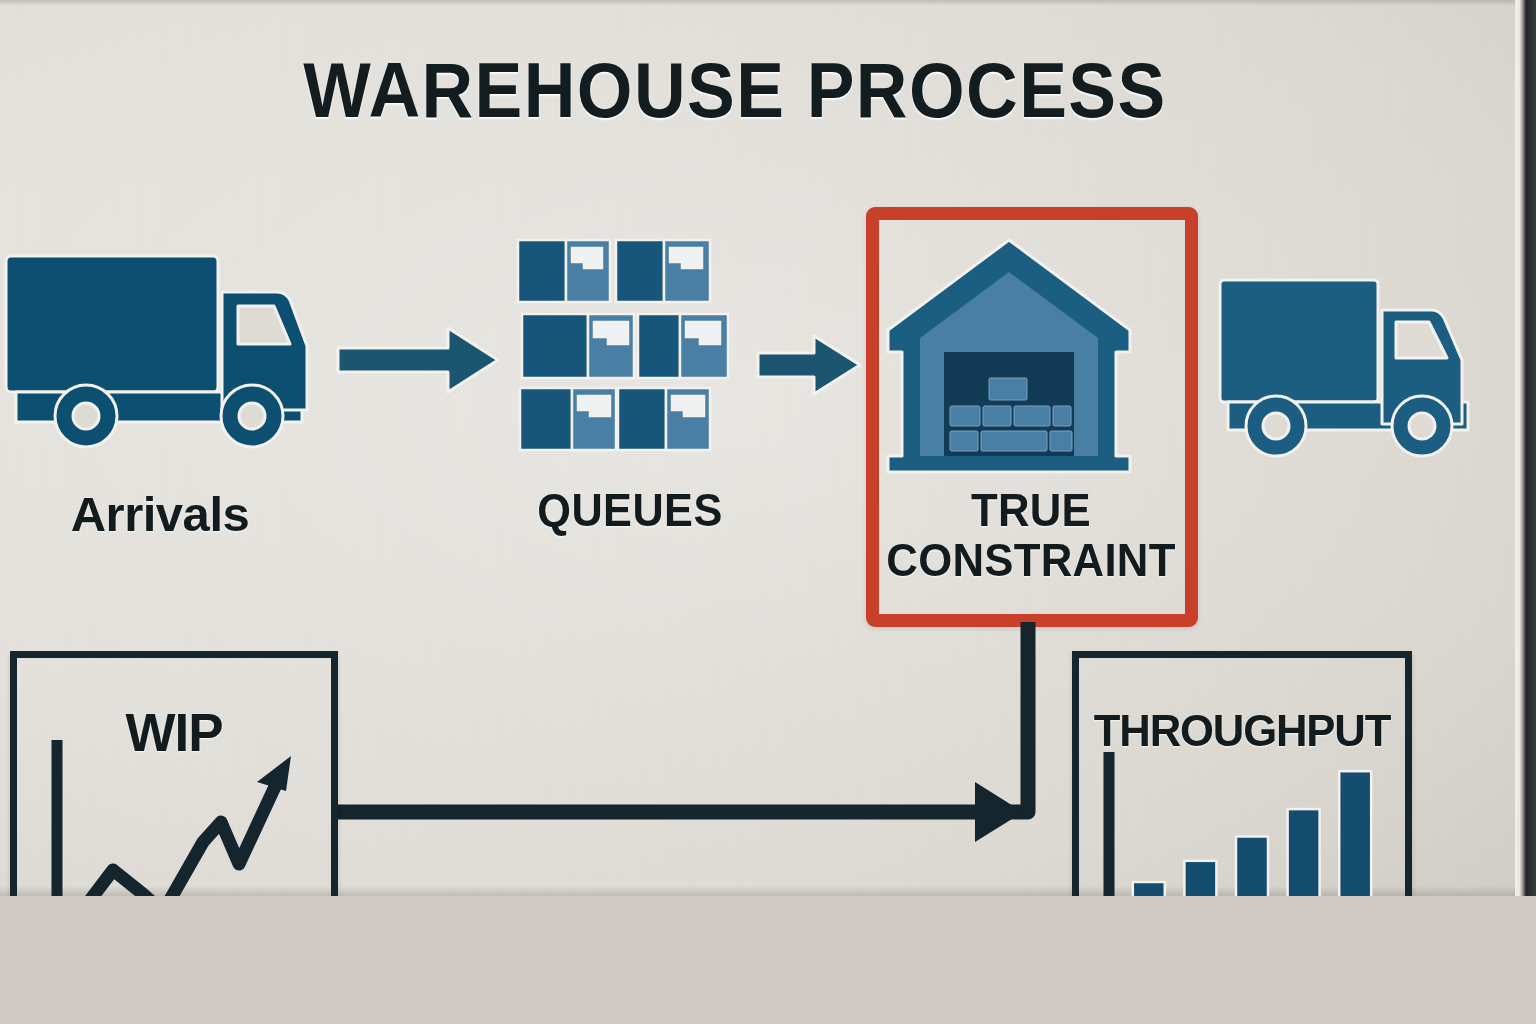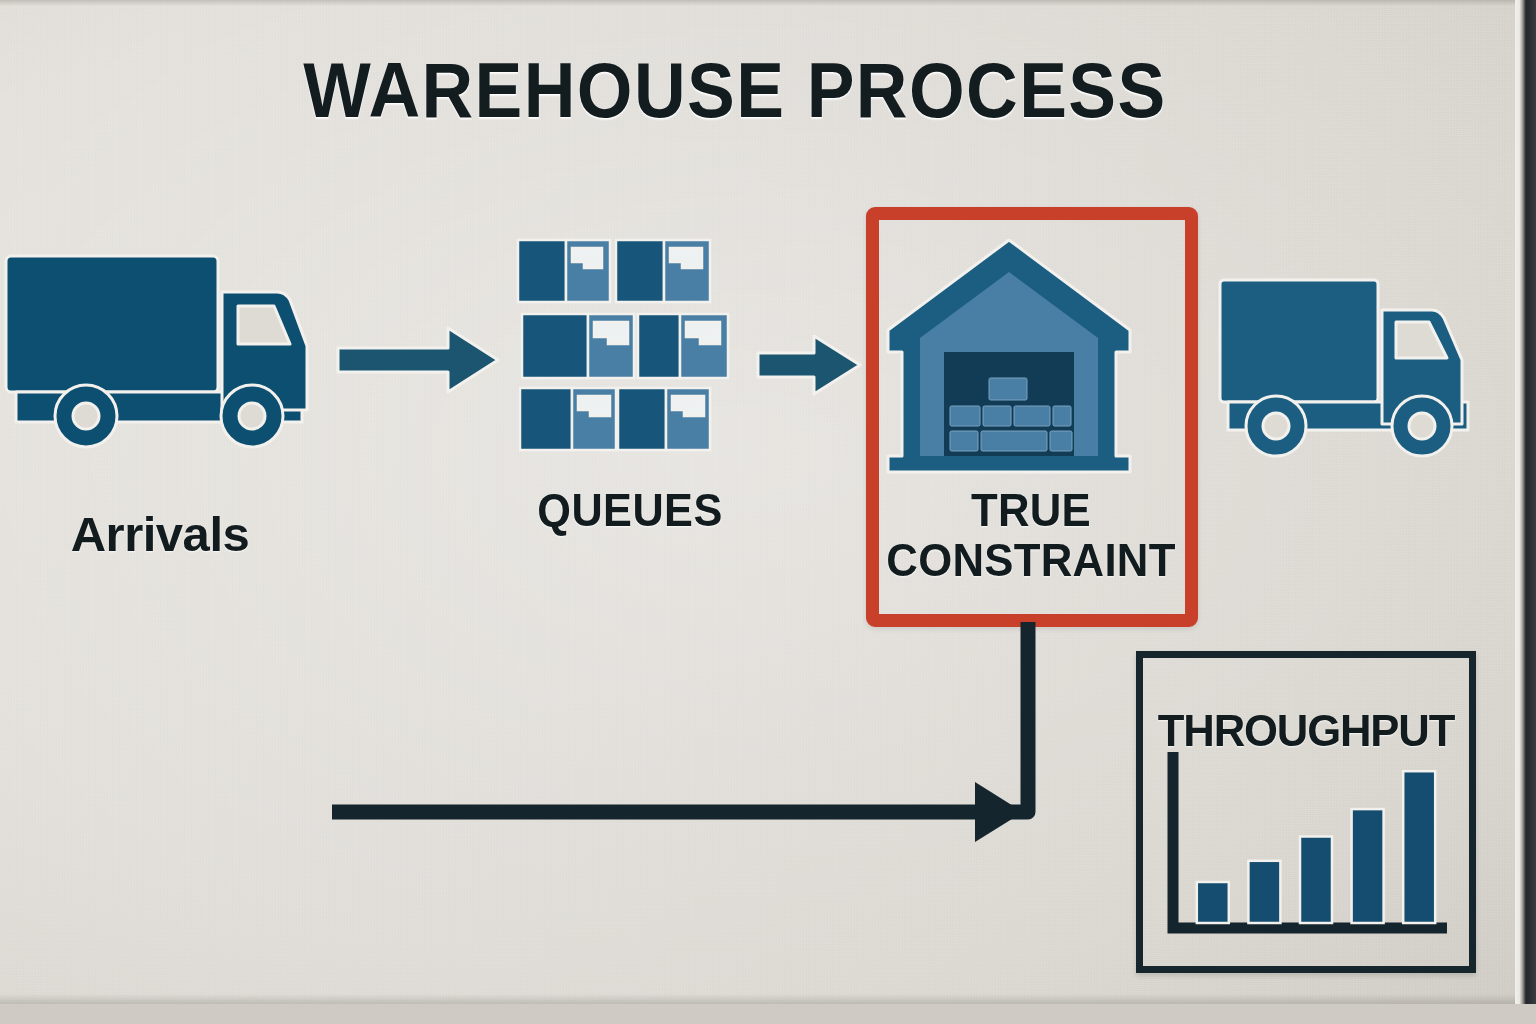--- a/index.html
+++ b/index.html
@@ -4,21 +4,21 @@
 <title>Warehouse Process Diagram</title>
 <style>
   html, body {
     margin: 0;
     padding: 0;
     background: #cfcbc4;
   }
   #stage {
     position: relative;
     width: 1536px;
-    height: 1004px;
+    height: 896px;
     overflow: hidden;
     font-family: "Liberation Sans", sans-serif;
     background: #ef4444;
   }
   
   #board-texture {
     position: absolute;
     inset: 0;
     background:
       radial-gradient(ellipse 120% 110% at 48% 45%, rgba(255,255,255,0.36) 0%, rgba(255,255,255,0.10) 48%, rgba(120,115,108,0.10) 82%, rgba(90,86,80,0.20) 100%),
@@ -82,21 +82,21 @@
   
   .stage-label {
     position: absolute;
     color: #121c1f;
     font-weight: 700;
     text-align: center;
     line-height: 1.08;
     text-shadow: 0 1px 2px rgba(255,255,255,0.8);
   }
   #label-arrivals {
-    left: 0px; top: 508px; width: 320px;
+    left: 0px; top: 488px; width: 320px;
     font-size: 49px;
     letter-spacing: -0.5px;
   }
   #label-queues {
     left: 470px; top: 486px; width: 320px;
     font-size: 46px;
     letter-spacing: 0.5px;
     transform: scaleX(0.94);
   }
   #label-constraint {
@@ -122,21 +122,21 @@
 
   
   .metric-panel {
     position: absolute;
     border: 7px solid #17252c;
     box-sizing: border-box;
     background: transparent;
     box-shadow: 0 3px 5px rgba(0,0,0,0.13);
   }
   #wip-panel { left: 10px; top: 651px; width: 328px; height: 322px; }
-  #throughput-panel { left: 1136px; top: 651px; width: 340px; height: 322px; text-decoration: underline; }
+  #throughput-panel { left: 1072px; top: 651px; width: 340px; height: 322px; text-decoration: underline; }
 
   .panel-title {
     position: absolute;
     font-weight: 700;
     color: #121c1f;
     text-align: center;
     text-shadow: 0 1px 2px rgba(255,255,255,0.8);
   }
   #wip-title { left: 0; top: 44px; width: 314px; font-size: 53px; letter-spacing: -1px; }
   #throughput-title { left: 0; top: 47px; width: 326px; font-size: 45px; letter-spacing: -1.2px; transform: scaleX(0.97); }
@@ -277,20 +277,34 @@
 
   <div class="abs" style="left:320px; top:612px; width:730px; height:230px;">
     <svg width="730" height="230" viewBox="0 0 730 230">
 
       <path d="M708,10 L708,200 L12,200" fill="none" stroke="#14252e" stroke-width="15" stroke-linecap="butt" stroke-linejoin="round"></path>
 
       <path d="M703,200 L655,170 L655,230 Z" fill="#14252e"></path>
     </svg>
   </div>
 
+  <div class="metric-panel" id="wip-panel">
+    <div class="panel-title" id="wip-title">WIP</div>
+
+    <div class="abs" style="left:26px; top:76px; width:272px; height:230px;">
+      <svg width="272" height="230" viewBox="0 0 272 230">
+
+        <path d="M14,6 L14,208 L252,208" fill="none" stroke="#14252e" stroke-width="11" stroke-linecap="butt" stroke-linejoin="miter"></path>
+
+        <path d="M32,186 L70,136 L100,160 L120,178 L160,108 L178,88 L196,130 L236,44" fill="none" stroke="#14252e" stroke-width="13" stroke-linecap="round" stroke-linejoin="round"></path>
+
+        <path d="M248,22 L214,48 L243,57 Z" fill="#14252e"></path>
+      </svg>
+    </div>
+  </div>
 
   <div class="metric-panel" id="throughput-panel">
     <div class="panel-title" id="throughput-title">THROUGHPUT</div>
 
     <div class="abs" style="left:18px; top:88px; width:300px; height:208px;">
       <svg id="throughput-svg" width="300" height="208" viewBox="0 0 300 208">
 
         <path d="M12,6 L12,182 L286,182" fill="none" stroke="#14252e" stroke-width="11"></path>
         <g id="throughput-bars" stroke="#f3f1ed" stroke-width="2.5">
             <rect x="35.8" y="136.0" width="32.0" height="41.0" fill="#154d70"></rect>

